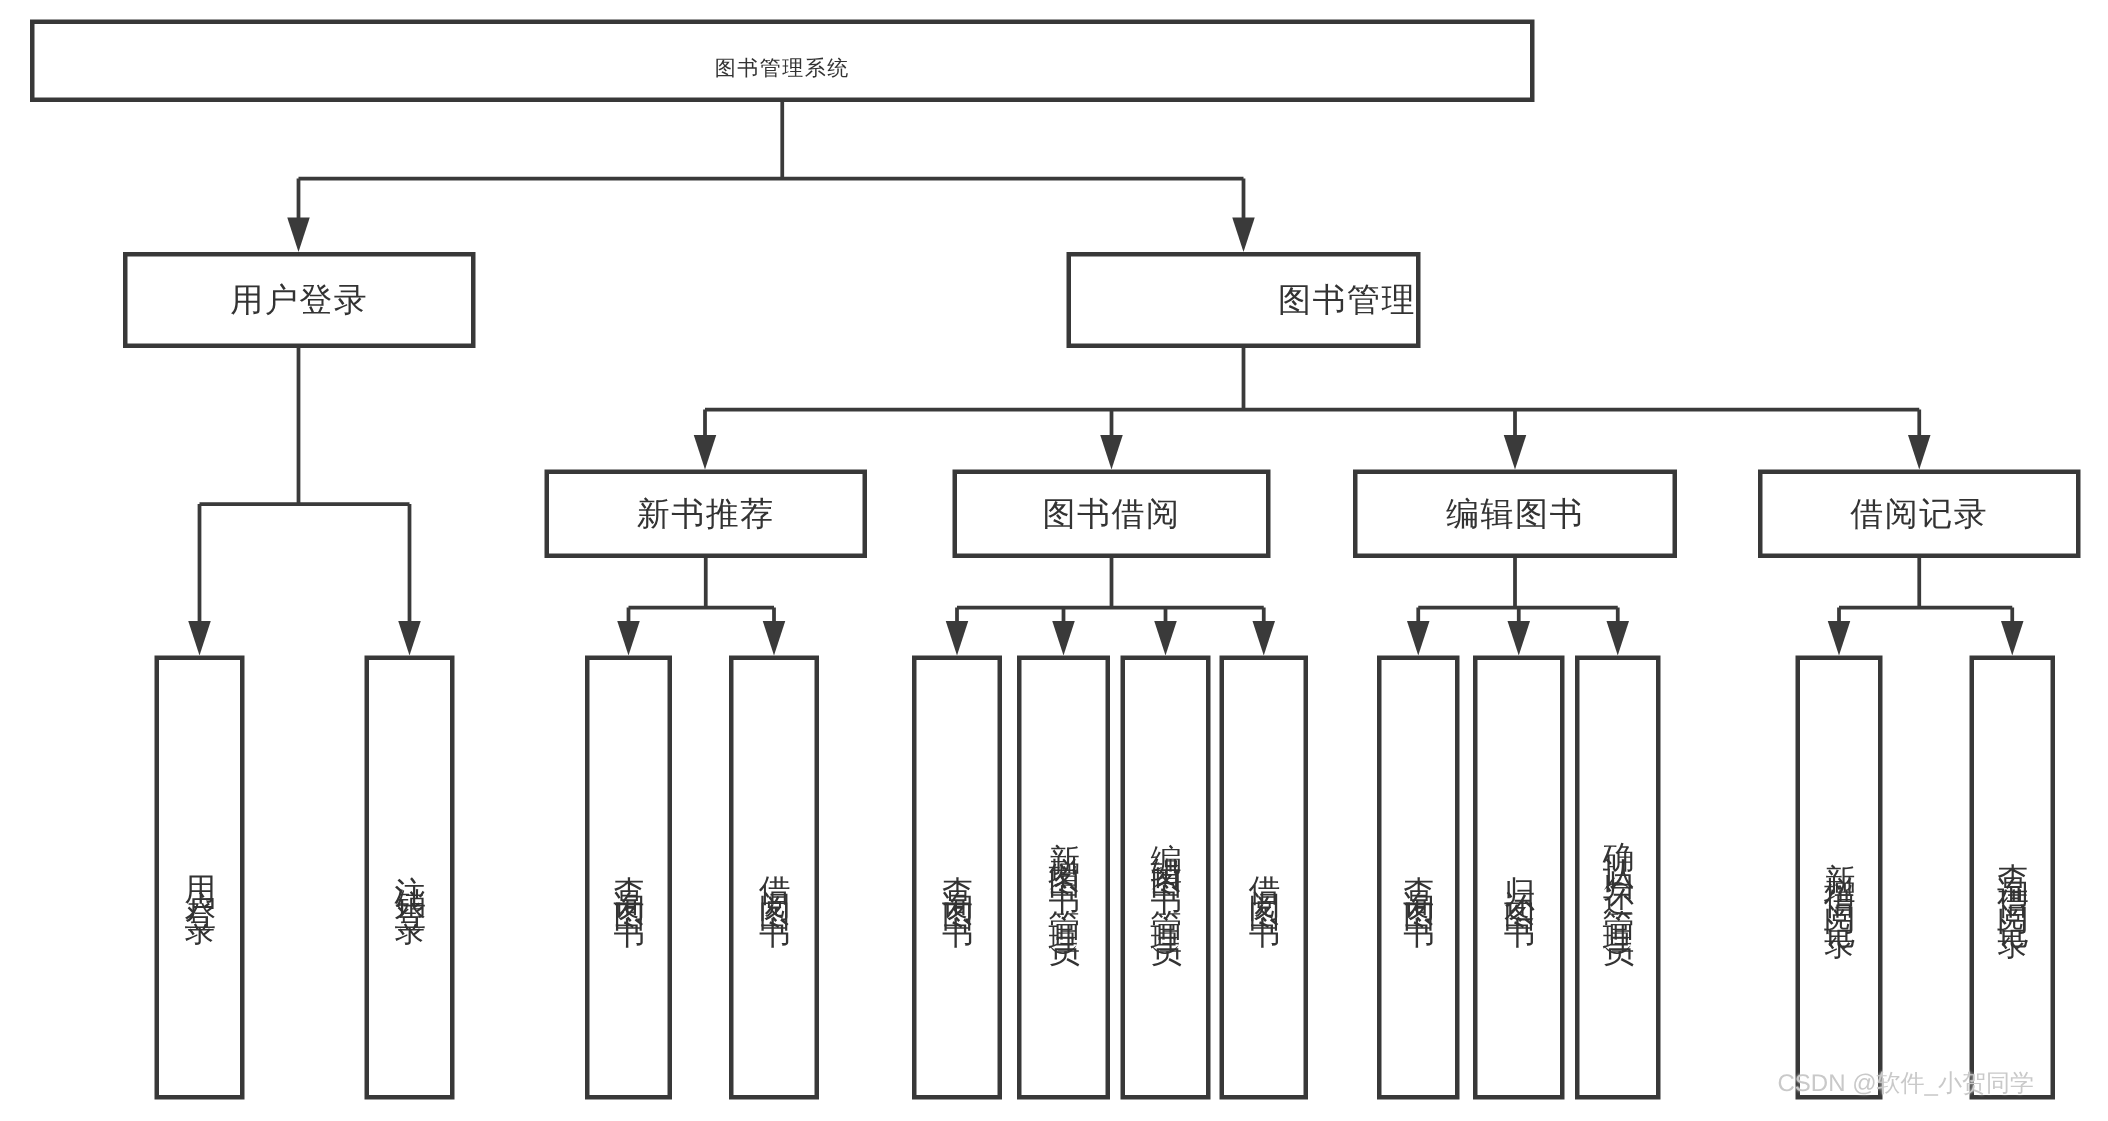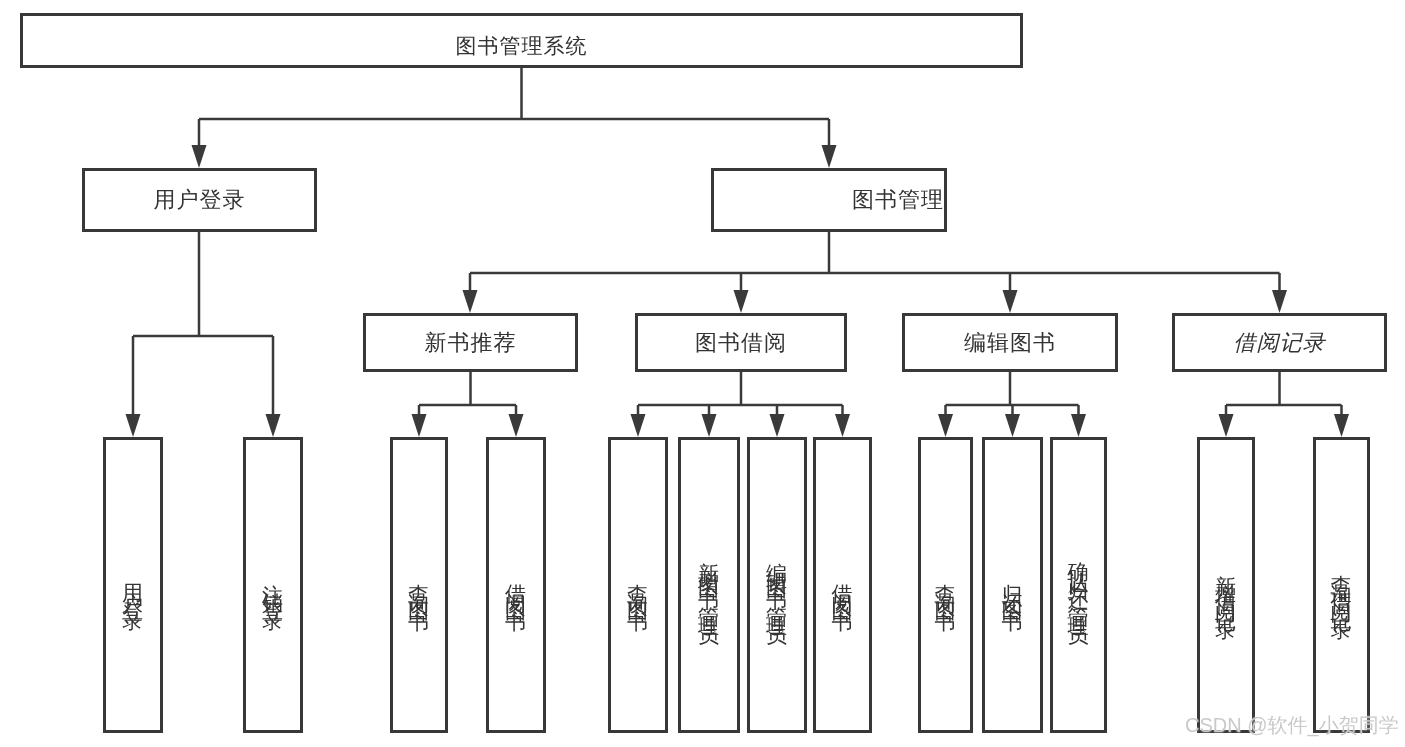--- a/index.html
+++ b/index.html
@@ -28,28 +28,28 @@
     justify-content: center;
     z-index: 2;
   }
   .hlabel {
     font-size: 22px;
     letter-spacing: 1px;
     color: #333333;
     white-space: nowrap;
   }
   #box-root { left: 20px; top: 13px; width: 1003px; height: 55px; }
-  #box-root .hlabel { font-size: 21px; margin-top: 10px; }
+  #box-root .hlabel { font-size: 14px; margin-top: 10px; }
   #box-user-login { left: 82px;  top: 168px; width: 235px; height: 64px; }
   #box-book-mgmt  { left: 711px; top: 168px; width: 236px; height: 64px; justify-content: flex-end; }
   .l3 { top: 313px; height: 59px; }
   #box-sec-0 { left: 363px;  width: 215px; }
   #box-sec-1 { left: 635px;  width: 212px; }
   #box-sec-2 { left: 902px;  width: 216px; }
-  #box-sec-3 { left: 1172px; width: 215px; font-style: italic; }
+  #box-sec-3 { left: 1172px; width: 215px; }
   .leaf { top: 437px; height: 296px; }
   .vlabel {
     writing-mode: vertical-rl;
     text-orientation: mixed;
     font-size: 21px;
     line-height: 1;
     letter-spacing: 9px;
     white-space: nowrap;
     color: #333333;
   }
@@ -64,21 +64,21 @@
   #leaf-d0 { left: 918px;  width: 55px; }
   #leaf-d1 { left: 982px;  width: 61px; }
   #leaf-d2 { left: 1050px; width: 57px; }
   #leaf-e0 { left: 1197px; width: 58px; }
   #leaf-e1 { left: 1313px; width: 57px; }
   .watermark {
     position: absolute;
     left: 1185px;
     top: 712px;
     z-index: 3;
-    font-size: 20px;
+    font-size: 16px;
     color: #c9c9c9;
     white-space: nowrap;
     text-shadow: 0 0 2px #ffffff;
   }
 </style>
 </head>
 <body>
 
 <div class="stage">
 

